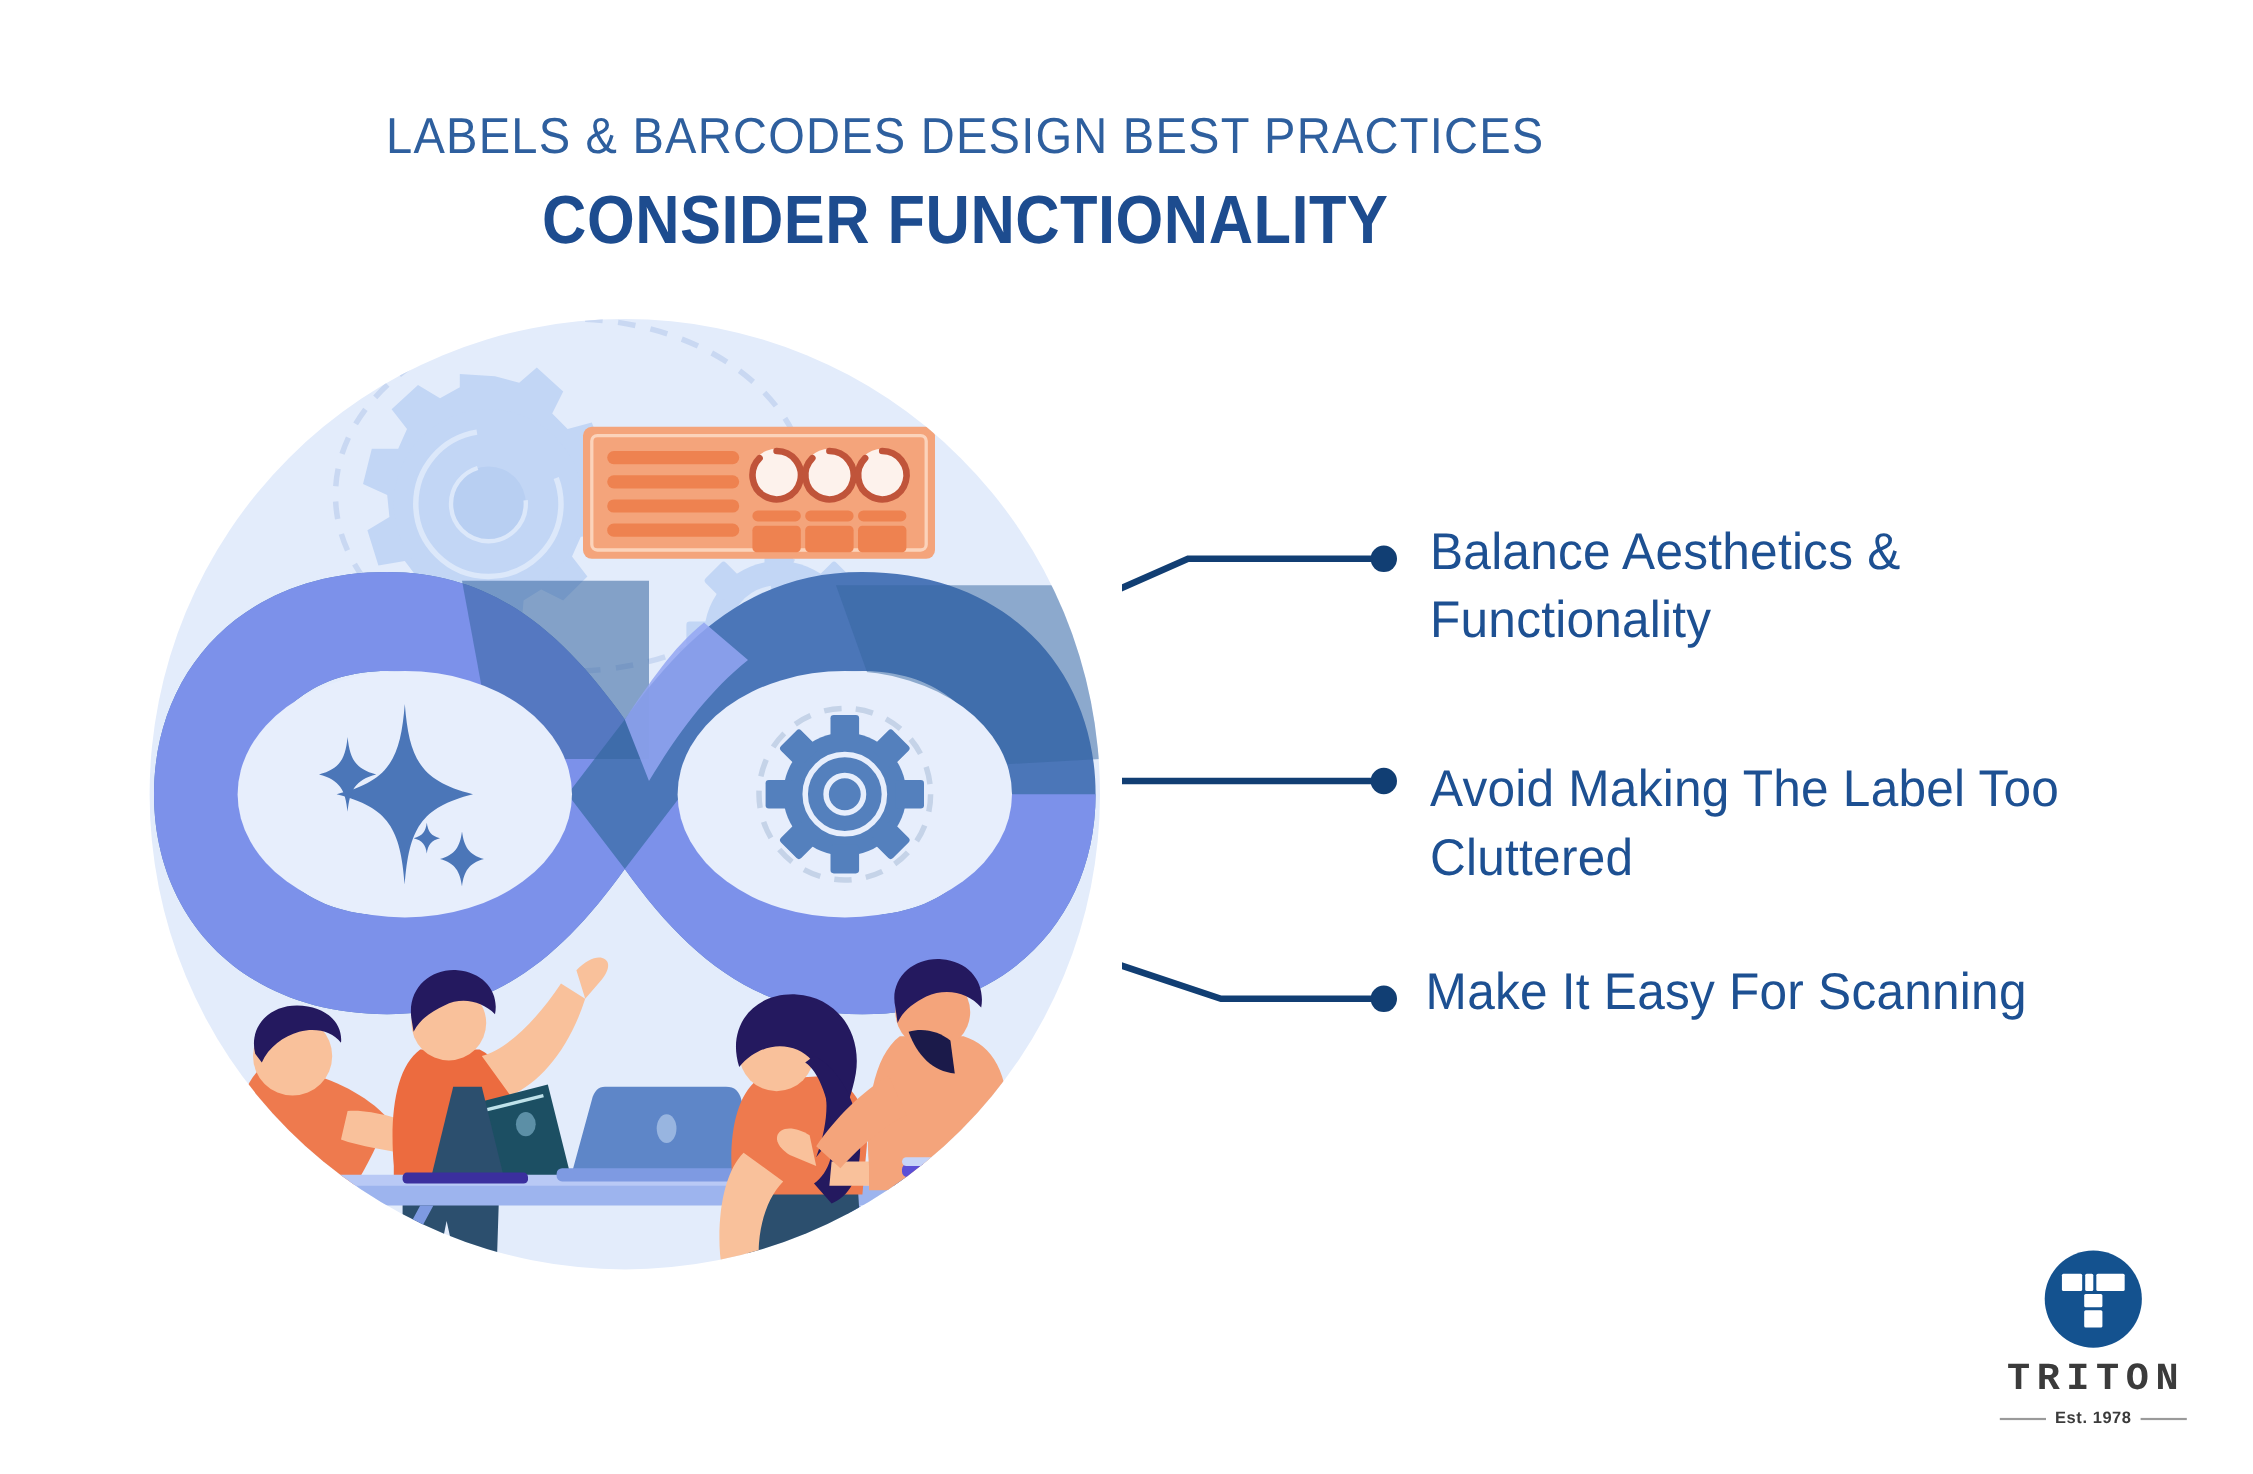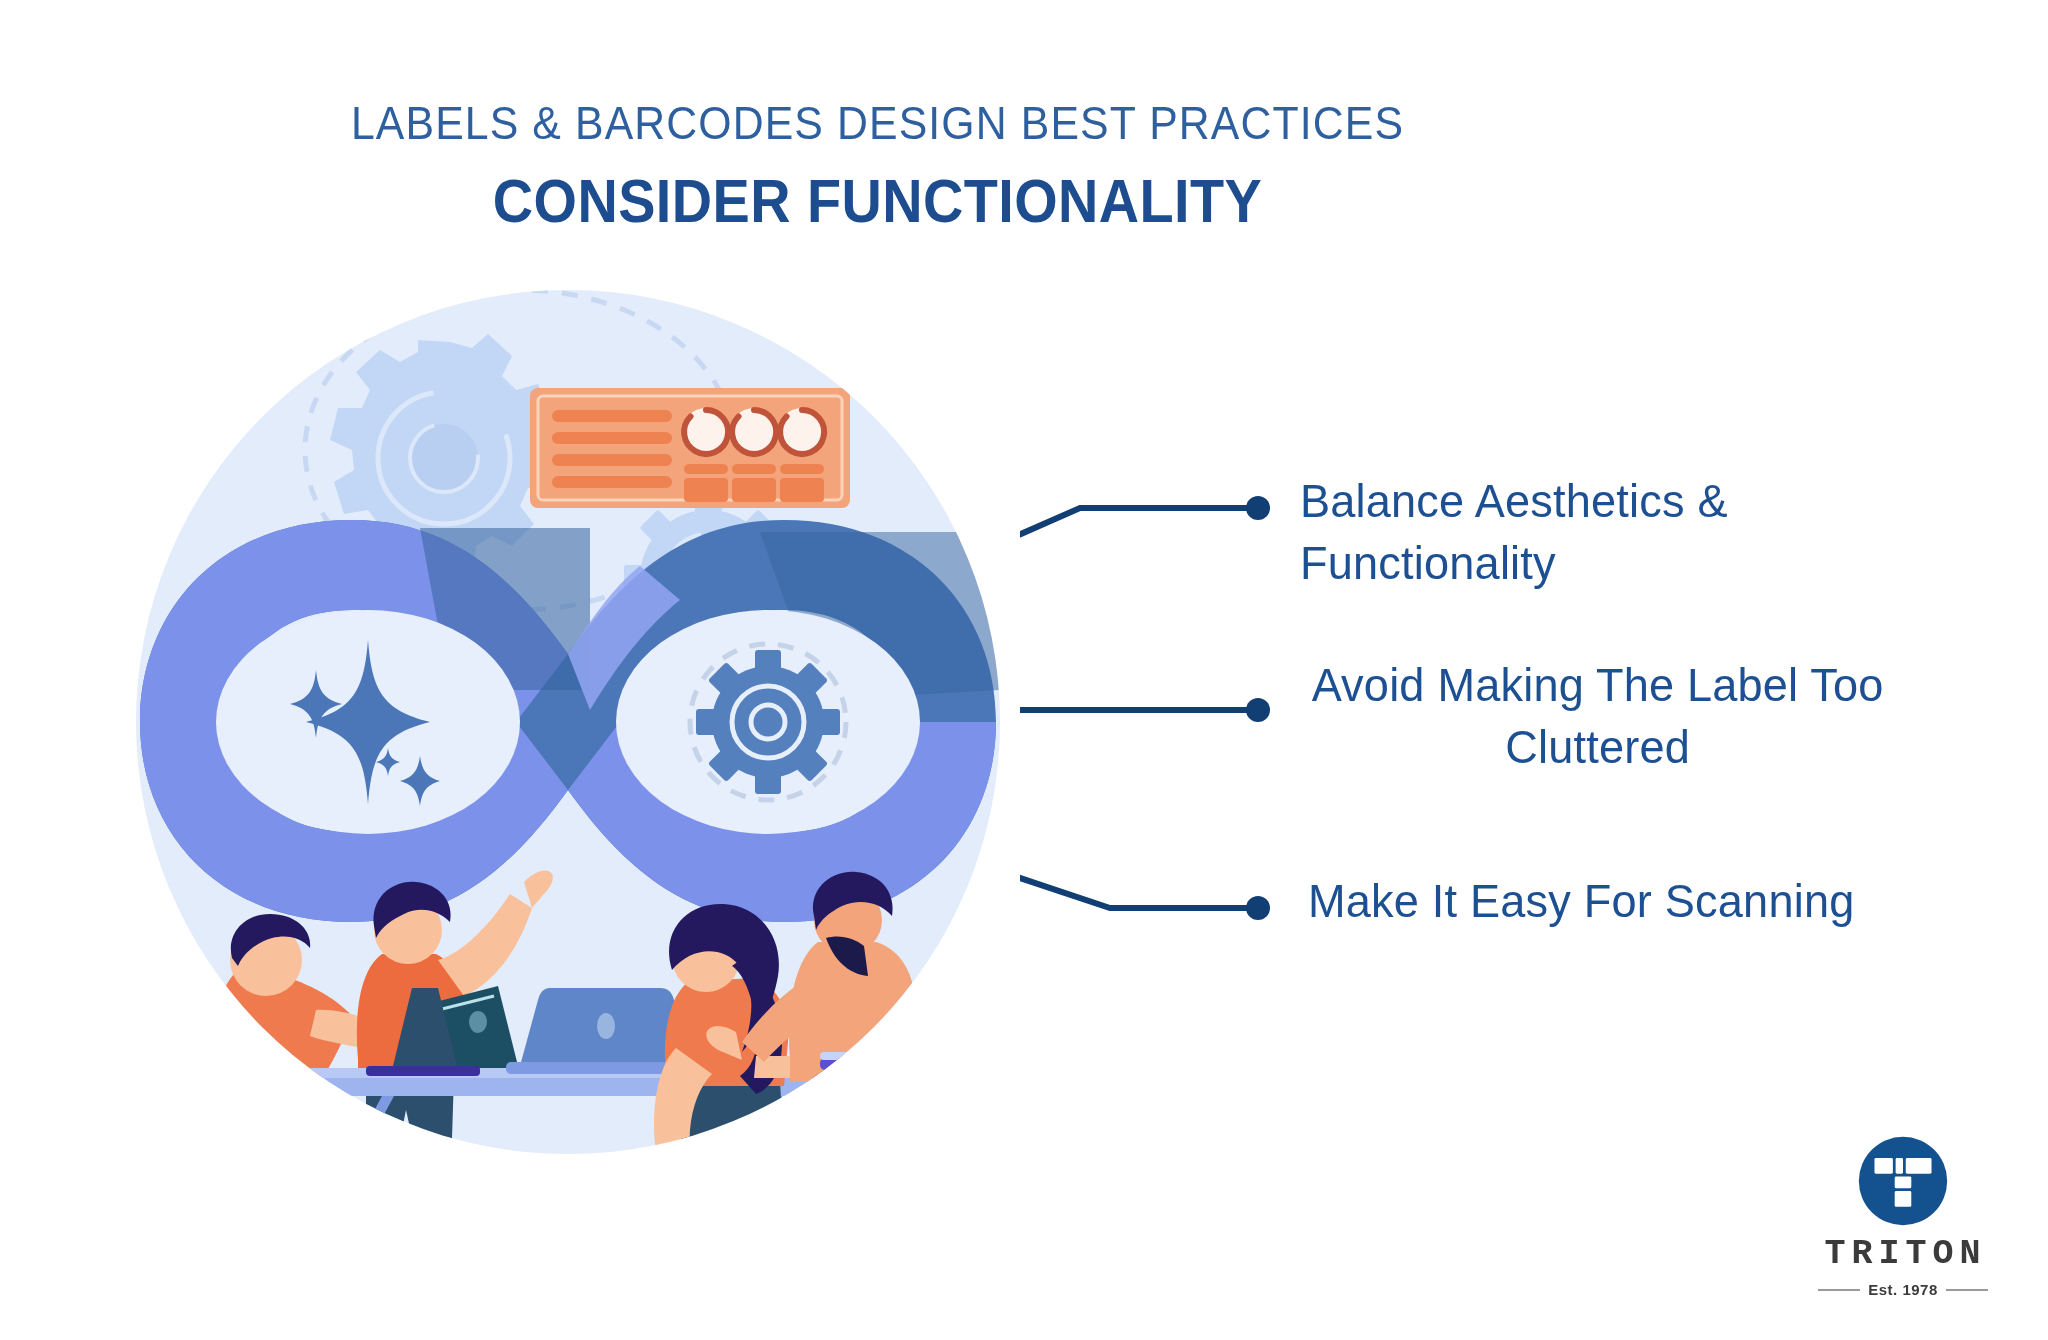--- a/index.html
+++ b/index.html
@@ -62,22 +62,22 @@
     top: 470px;
     width: 1000px;
     height: 540px;
   }
   .bullet-row {
     position: absolute;
     display: flex;
     align-items: flex-start;
   }
   .bullet-row.r1 { top: 0px;   left: 280px; }
-  .bullet-row.r2 { top: 184px; left: 280px; text-align: center; }
-  .bullet-row.r3 { top: 400px; left: 288px; justify-content: center; }
+  .bullet-row.r2 { top: 216px; left: 280px; }
+  .bullet-row.r3 { top: 400px; left: 276px; justify-content: center; }
 
   .bullet-text {
     font-family: "Liberation Sans Narrow", "Liberation Sans", sans-serif;
     font-size: 47px;
     color: #1d5092;
     line-height: 1.32;
     font-weight: 400;
     letter-spacing: 0.2px;
     max-width: 620px;
     transform: scaleX(0.96);

